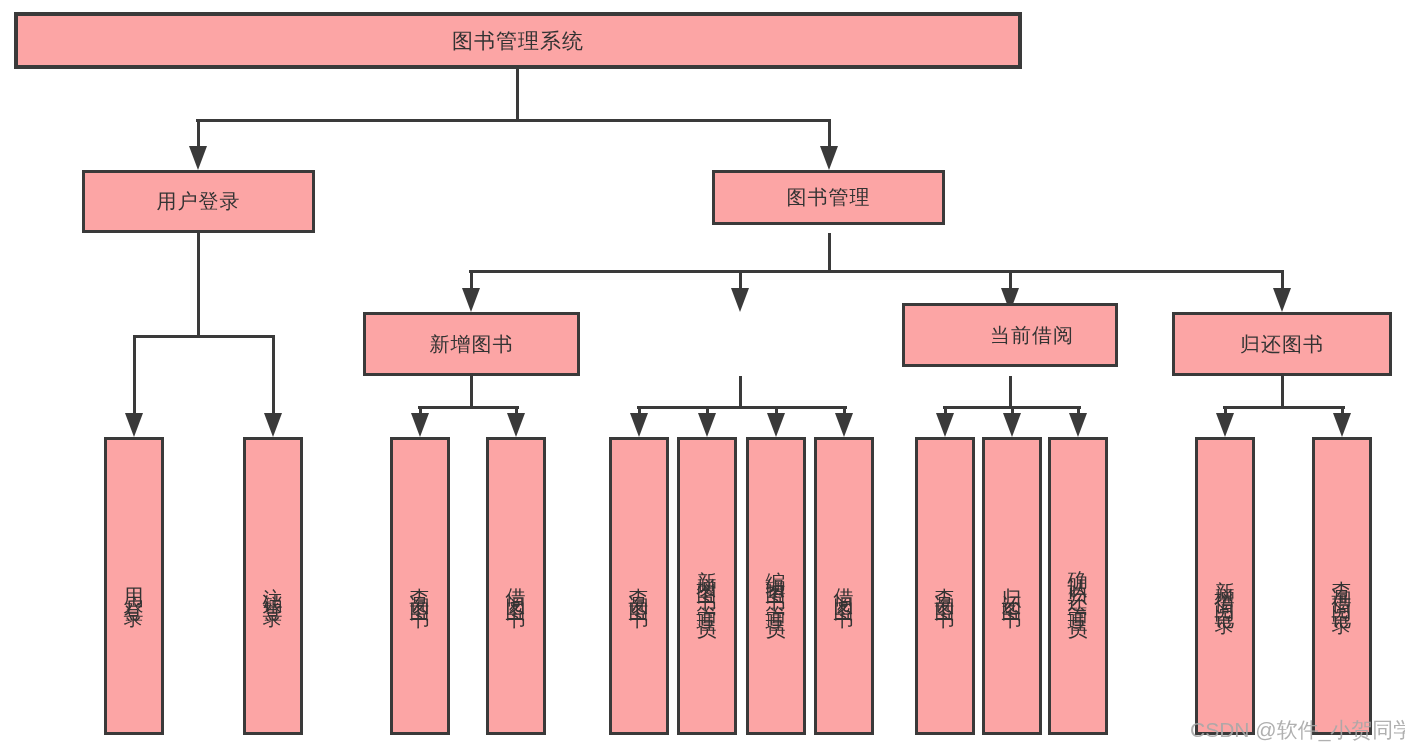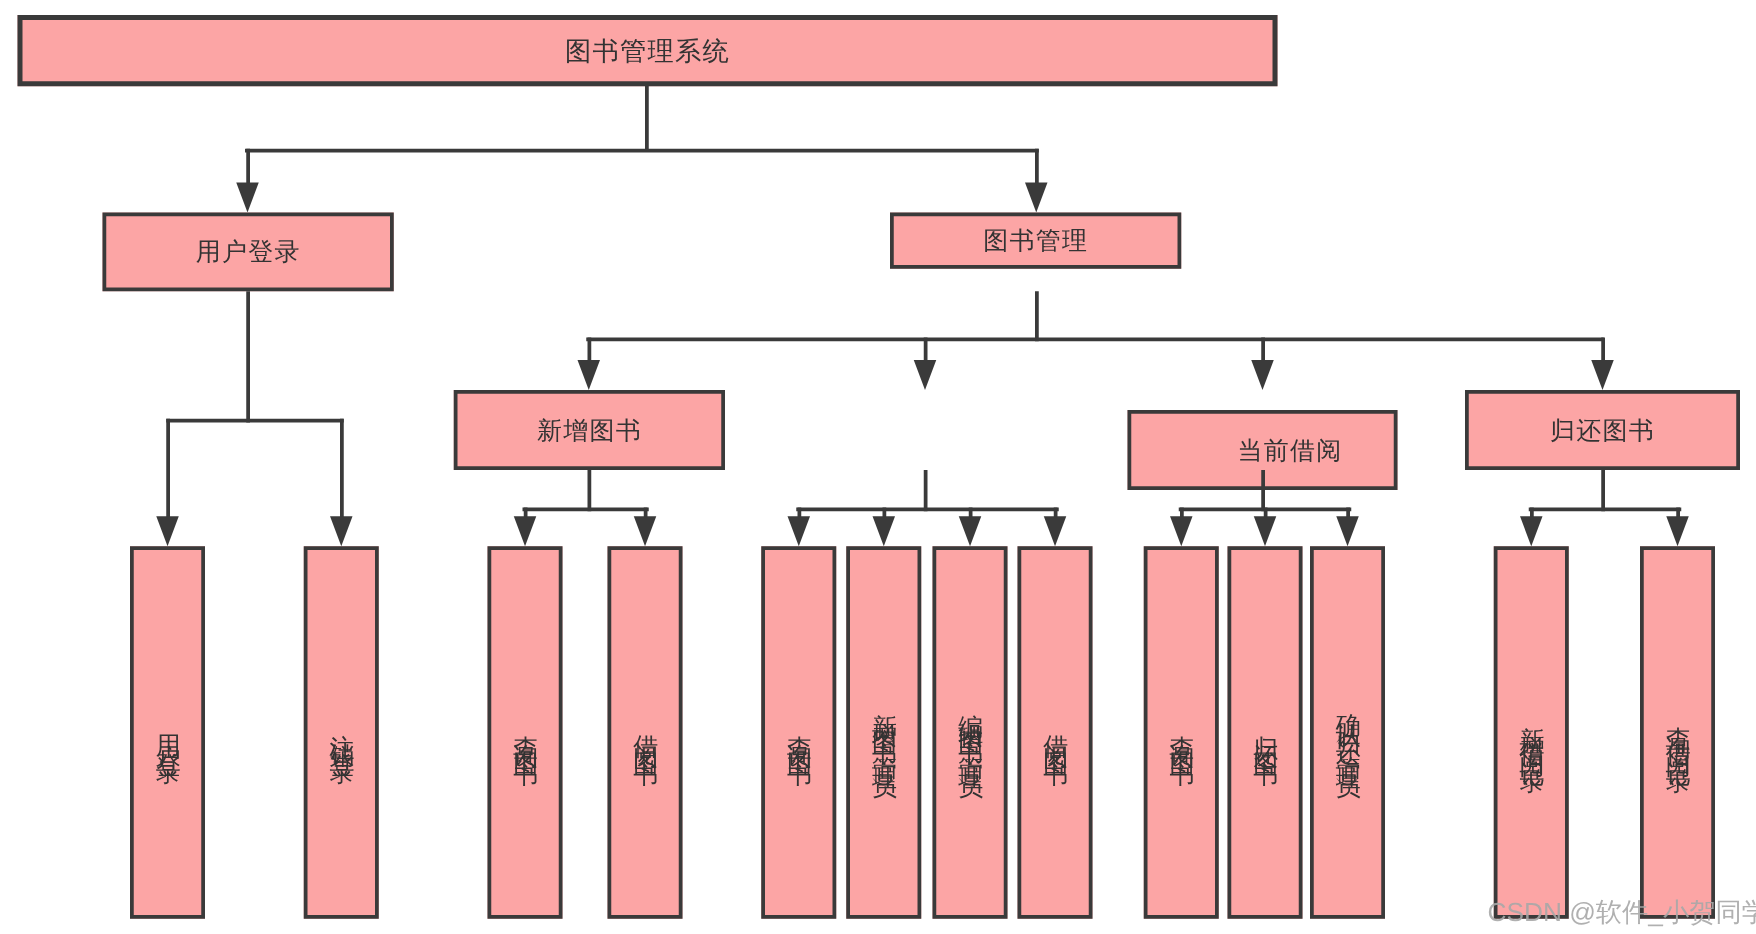--- a/index.html
+++ b/index.html
@@ -37,42 +37,42 @@
   <div class="bx hbx" style="left:14px;top:12px;width:1008px;height:57px;border-width:4px;font-size:21px;">图书管理系统</div>
 
   <i class="vl" style="left:516px;top:68px;height:53px;"></i>
   <i class="hl" style="left:196px;top:119px;width:635px;"></i>
   <i class="vl" style="left:197px;top:119px;height:29px;"></i>
   <i class="vl" style="left:828px;top:119px;height:29px;"></i>
   <i class="ar" style="left:189px;top:146px;"></i>
   <i class="ar" style="left:820px;top:146px;"></i>
 
   <div class="bx hbx" style="left:82px;top:170px;width:233px;height:63px;">用户登录</div>
-  <div class="bx hbx" style="left:712px;top:170px;width:233px;height:45px;">图书管理</div>
+  <div class="bx hbx" style="left:712px;top:170px;width:233px;height:55px;">图书管理</div>
 
   <i class="vl" style="left:197px;top:233px;height:105px;"></i>
   <i class="hl" style="left:133px;top:335px;width:142px;"></i>
   <i class="vl" style="left:133px;top:335px;height:80px;"></i>
   <i class="vl" style="left:272px;top:335px;height:80px;"></i>
   <i class="ar" style="left:125px;top:413px;"></i>
   <i class="ar" style="left:264px;top:413px;"></i>
 
   <i class="vl" style="left:828px;top:233px;height:40px;"></i>
   <i class="hl" style="left:469px;top:270px;width:814px;"></i>
   <i class="vl" style="left:470px;top:270px;height:20px;"></i>
   <i class="vl" style="left:739px;top:270px;height:20px;"></i>
   <i class="vl" style="left:1009px;top:270px;height:20px;"></i>
   <i class="vl" style="left:1281px;top:270px;height:20px;"></i>
   <i class="ar" style="left:462px;top:288px;"></i>
   <i class="ar" style="left:731px;top:288px;"></i>
   <i class="ar" style="left:1001px;top:288px;"></i>
   <i class="ar" style="left:1273px;top:288px;"></i>
 
   <div class="bx hbx" style="left:363px;top:312px;width:217px;height:64px;">新增图书</div>
-  <div class="bx hbx" style="left:902px;top:328px;width:216px;height:64px;padding-left:44px;">当前借阅</div>
+  <div class="bx hbx" style="left:902px;top:303px;width:216px;height:64px;padding-left:44px;">当前借阅</div>
   <div class="bx hbx" style="left:1172px;top:312px;width:220px;height:64px;">归还图书</div>
 
   <i class="vl" style="left:470px;top:376px;height:33px;"></i>
   <i class="hl" style="left:418px;top:406px;width:101px;"></i>
   <i class="vl" style="left:419px;top:406px;height:9px;"></i>
   <i class="vl" style="left:515px;top:406px;height:9px;"></i>
   <i class="ar" style="left:411px;top:413px;"></i>
   <i class="ar" style="left:507px;top:413px;"></i>
 
   <i class="vl" style="left:739px;top:376px;height:33px;"></i>

